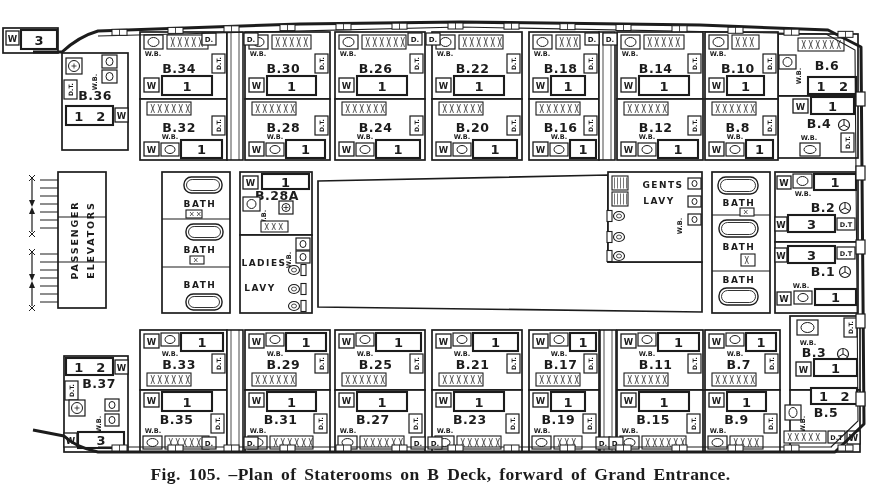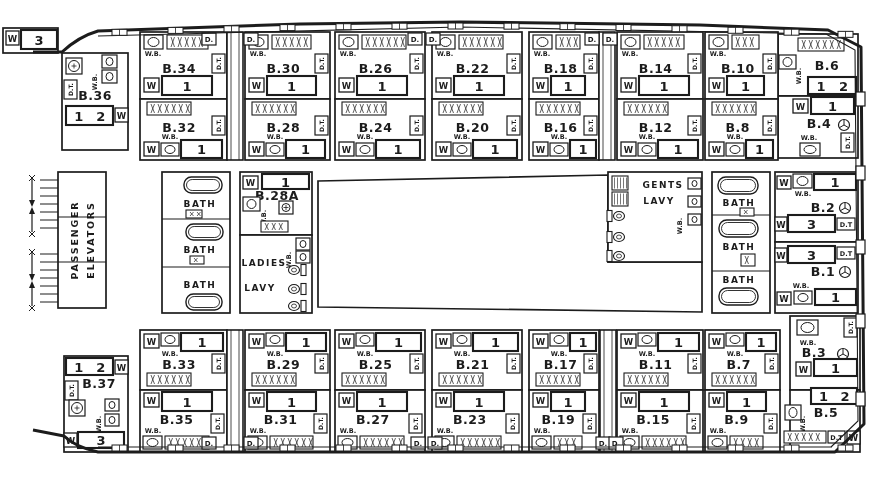--- a/index.html
+++ b/index.html
@@ -1170,13 +1170,14 @@
         <line x1="845.5" y1="31.34038781163435" x2="845.5" y2="37.34038781163435" stroke="#1c1c1c" stroke-width="0.8"></line>
         <rect x="838" y="445" width="15" height="6" rx="0" fill="#ffffff" stroke="#1c1c1c" stroke-width="1"></rect>
         <line x1="845.5" y1="445" x2="845.5" y2="451" stroke="#1c1c1c" stroke-width="0.8"></line>
         <rect x="856" y="92" width="9" height="14" rx="0" fill="#ffffff" stroke="#1c1c1c" stroke-width="1.2"></rect>
         <rect x="856" y="166" width="9" height="14" rx="0" fill="#ffffff" stroke="#1c1c1c" stroke-width="1.2"></rect>
         <rect x="856" y="240" width="9" height="14" rx="0" fill="#ffffff" stroke="#1c1c1c" stroke-width="1.2"></rect>
         <rect x="856" y="314" width="9" height="14" rx="0" fill="#ffffff" stroke="#1c1c1c" stroke-width="1.2"></rect>
         <rect x="856" y="392" width="9" height="14" rx="0" fill="#ffffff" stroke="#1c1c1c" stroke-width="1.2"></rect>
       </g>
     </svg>
+  <div class="caption">Fig. 105. –Plan of Staterooms on B Deck, forward of Grand Entrance.</div>
 </div>
 
 </body></html>

